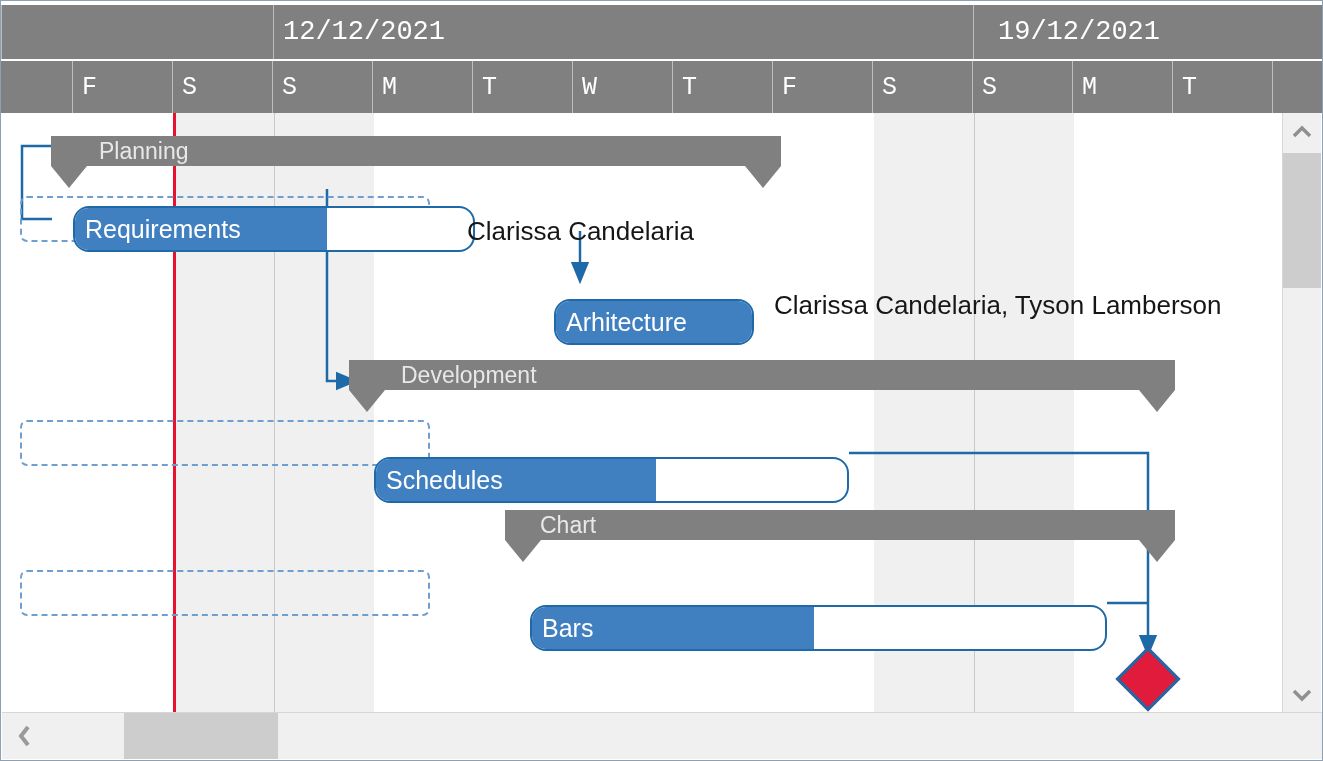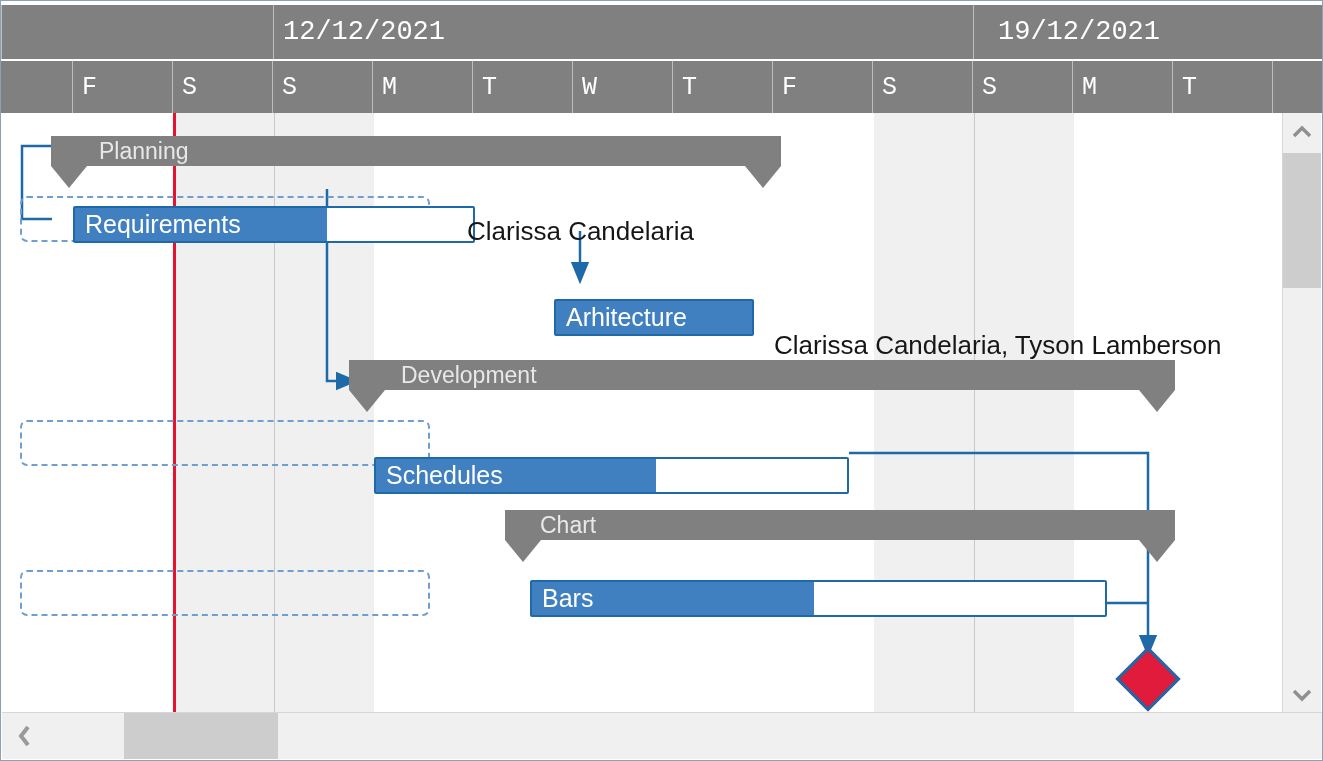--- a/index.html
+++ b/index.html
@@ -105,25 +105,25 @@
   .summary-label {
     position: absolute;
     white-space: nowrap;
     color: #e8e8e8;
     font-size: 23px;
     line-height: 30px;
   }
 
   .task-bar {
     position: absolute;
-    height: 37px;
+    height: 46px;
     box-sizing: border-box;
     background: #ffffff;
     border: 2px solid #b91c1c;
-    border-radius: 2px;
+    border-radius: 16px;
     overflow: hidden;
   }
   .task-progress {
     position: absolute;
     left: 0; top: 0;
     height: 100%;
     background: #4180c0;
   }
   .task-label {
     position: absolute;
@@ -306,29 +306,29 @@
         <div class="task-bar" style="left: 372px; top: 336px; width: 475px; border-color: rgb(30, 106, 168); margin-top: 8px;">
           <div class="task-progress" style="width: 280px; background: rgb(65, 128, 192);"></div>
           <div class="task-label">Schedules</div>
         </div>
         <div class="summary-bar" style="left: 503px; top: 397px; width: 670px; background: rgb(128, 128, 128);">
           <div class="cap left" style="border-top-color: rgb(128, 128, 128);"></div>
           <div class="cap right" style="border-top-color: rgb(128, 128, 128);"></div>
         </div>
         <div class="summary-label" style="left: 538px; top: 397px;">Chart</div>
         <div class="baseline-bar" style="left: 18px; top: 457px; width: 410px; border-color: rgb(110, 159, 208);"></div>
-        <div class="task-bar" style="left: 528px; top: 467px; width: 577px; border-color: rgb(30, 106, 168);">
+        <div class="task-bar" style="left: 528px; top: 492px; width: 577px; border-color: rgb(30, 106, 168);">
           <div class="task-progress" style="width: 282px; background: rgb(65, 128, 192);"></div>
           <div class="task-label">Bars</div>
         </div>
         <div class="milestone" style="left: 1123px; top: 543px; background: rgb(224, 27, 60); border-color: rgb(30, 106, 168);"></div>
       </div>
     <div id="labels-layer">
         <div class="res-label" style="left: 465px; top: 103px;">Clarissa Candelaria</div>
-        <div class="res-label" style="left: 772px; top: 177px; margin-top: 40px;">Clarissa Candelaria, Tyson Lamberson</div>
+        <div class="res-label" style="left: 772px; top: 177px;">Clarissa Candelaria, Tyson Lamberson</div>
       </div>
   </div>
 
   <div class="vscroll">
     <div class="arrow up">
       <svg width="22" height="16" viewBox="0 0 22 16">
           <polyline class="chev" points="3,12 11,4 19,12"></polyline>
         </svg>
     </div>
     <div class="thumb"></div>

